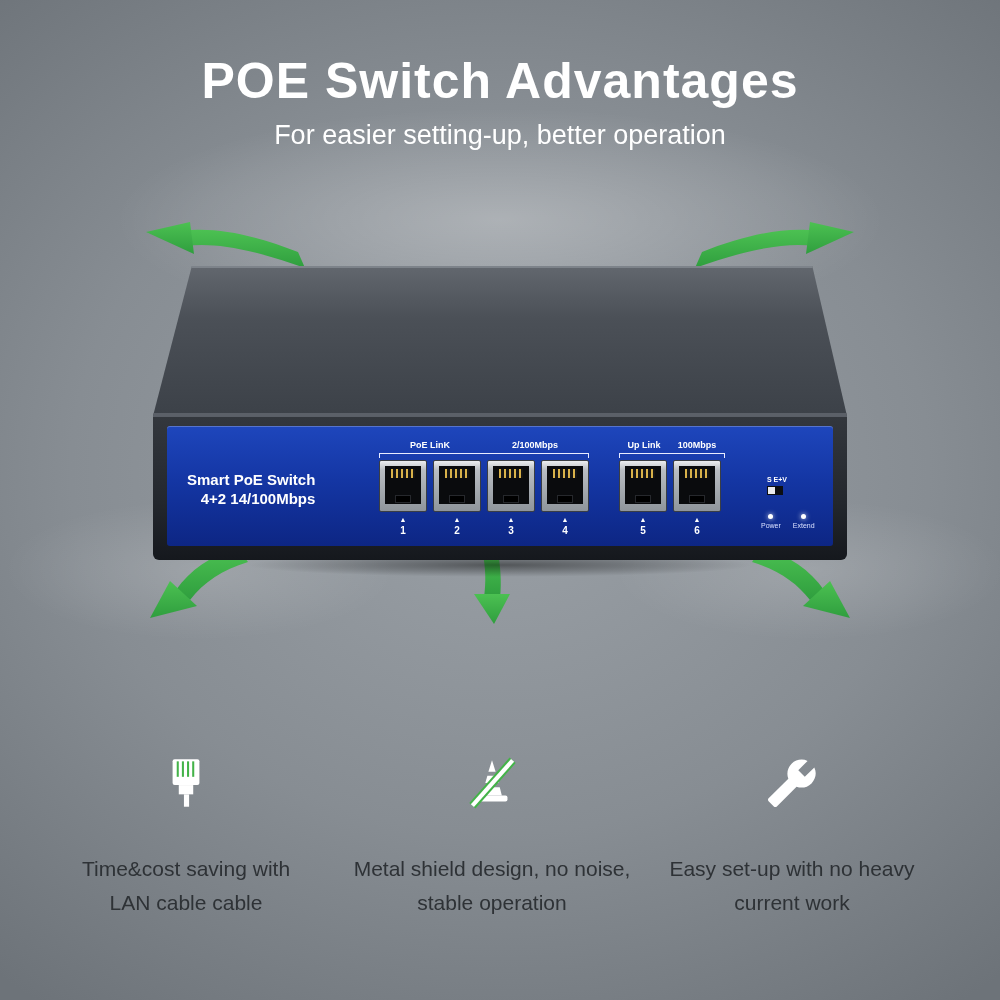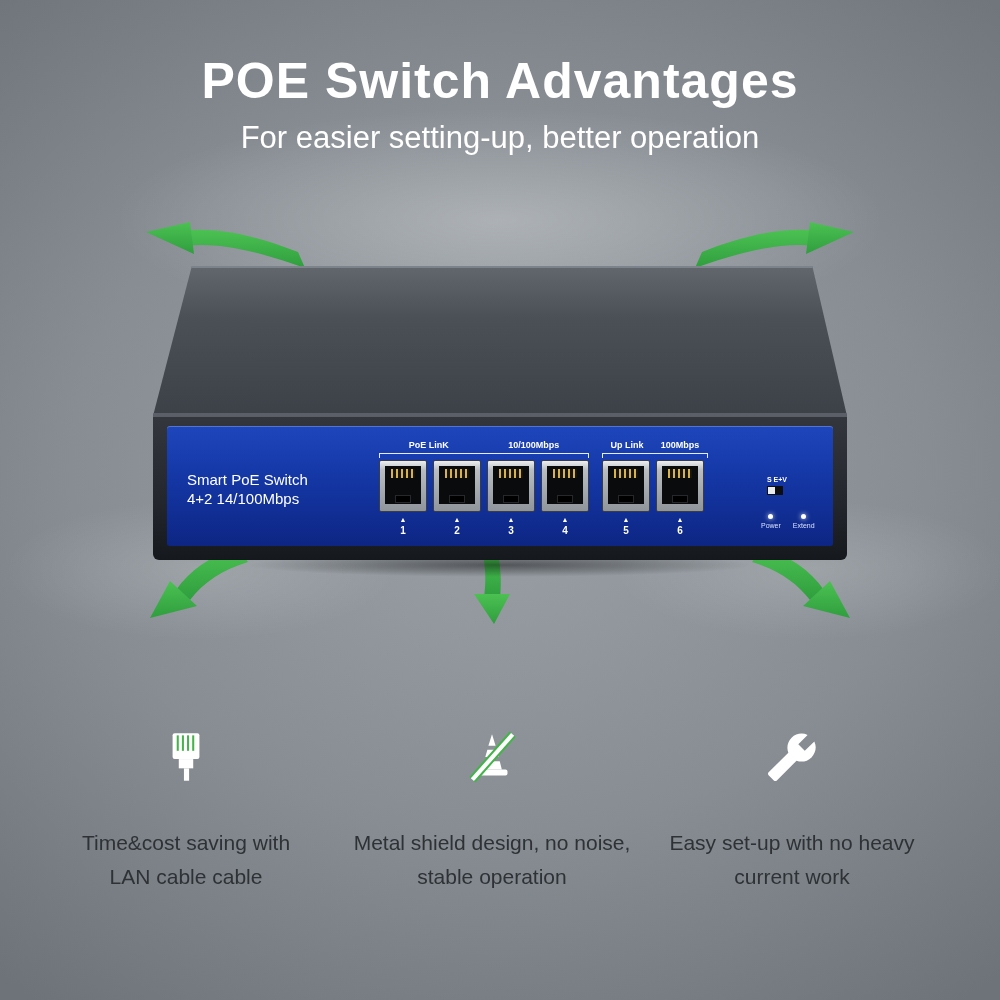--- a/index.html
+++ b/index.html
@@ -13,21 +13,21 @@
       radial-gradient(ellipse 28% 10% at 81% 57%, rgba(255,255,255,0.16), rgba(255,255,255,0) 70%),
       radial-gradient(ellipse 78% 66% at 50% 47%, #9ba1a7 0%, #878d93 55%, #6d7379 100%);
   }
 
   .title {
     position:absolute; top:52px; left:0; width:100%; text-align:center;
     color:#ffffff; font-size:50px; font-weight:bold; letter-spacing:1px;
   }
   .subtitle {
     position:absolute; top:120px; left:0; width:100%; text-align:center;
-    color:#ffffff; font-size:31px; font-weight:normal;
+    color:#ffffff; font-size:27px; font-weight:normal;
   }
 
   
   .switch-shadow {
     position:absolute; left:140px; top:548px; width:720px; height:34px;
     background: radial-gradient(ellipse 50% 50% at 50% 50%, rgba(0,0,0,0.45), rgba(0,0,0,0) 70%);
   }
   .switch { position:absolute; left:153px; top:266px; width:694px; height:296px; }
 
   .switch-top {
@@ -47,25 +47,25 @@
     background: linear-gradient(180deg, #33373d 0%, #23272d 60%, #15181d 100%);
     border-radius:0 0 6px 6px; border-top:1px solid #5a5f67;
   }
 
   .panel {
     position:absolute; left:14px; top:9px; width:666px; height:120px;
     background: linear-gradient(180deg, #1e46bc 0%, #1436a4 45%, #0d2684 100%);
     border-radius:3px; box-shadow: inset 0 1px 0 rgba(255,255,255,0.25);
   }
 
-  .device-name { position:absolute; left:20px; top:44px; color:#fff; font-weight:normal; font-size:15px; line-height:19px; }
+  .device-name { position:absolute; left:20px; top:44px; color:#fff; font-weight:bold; font-size:15px; line-height:19px;text-align:right; }
 
   .port-group { position:absolute; top:14px; }
   .group-1 { left:212px; width:210px; }
-  .group-2 { left:435px; width:106px; }
+  .group-2 { left:452px; width:106px; }
   .group-labels { display:flex; justify-content:space-around; color:#fff; font-size:9px; font-weight:bold; height:11px; line-height:11px; white-space:nowrap; }
   .bracket { height:5px; border-top:1px solid #e8ecff; border-left:1px solid #e8ecff; border-right:1px solid #e8ecff; margin-top:2px; }
   .ports { display:flex; gap:6px; margin-top:2px; }
   .port-col { width:48px; text-align:center; }
   .port {
     width:48px; height:52px; border:1px solid #3a3e44; border-radius:2px;
     background: linear-gradient(180deg, #eceef0 0%, #b9bdc2 18%, #8f959b 100%);
     padding:5px 5px 7px;
   }
   .port-hole { width:100%; height:100%; background:#0a0b0d; position:relative; }
@@ -86,21 +86,21 @@
 
   .leds { position:absolute; left:594px; top:88px; display:flex; gap:12px; }
   .led { text-align:center; }
   .led-dot { width:5px; height:5px; border-radius:50%; background:#fff; margin:0 auto 3px; box-shadow:0 0 5px rgba(255,255,255,0.9); }
   .led-label { color:#d9e0ff; font-size:7px; line-height:8px; }
 
   
   .arrows { position:absolute; left:0; top:0; width:1000px; height:1000px; pointer-events:none; }
 
   
-  .feature { position:absolute; width:320px; text-align:center; top:702px; }
+  .feature { position:absolute; width:320px; text-align:center; top:728px; }
   .f1 { left:26px; } .f2 { left:332px; } .f3 { left:632px; }
   .icon-circle {
     width:110px; height:110px; border-radius:50%; margin:0 auto;
     background: radial-gradient(circle at 35% 28%, #5cc55 0%, #44b349 55%, #36a03f 100%);
     display:flex; align-items:center; justify-content:center;
   }
   .icon-circle svg { width:66px; height:66px; }
   .caption { margin-top:14px; font-size:21px; color:#2e3236; line-height:34px; }
 </style>
 </head>
@@ -150,21 +150,21 @@
       <div class="panel">
 
         <div class="device-name">
           <div>Smart PoE Switch</div>
           <div>4+2 14/100Mbps</div>
         </div>
 
         <div class="port-group group-1">
           <div class="group-labels">
             <span>PoE LinK</span>
-            <span>10/100Mbps</span>
+            <span>2/100Mbps</span>
           </div>
           <div class="bracket"></div>
           <div class="ports">
             <div class="port-col">
               <div class="port">
                   <div class="port-hole"></div>
                 </div>
               <div class="tri">▲</div>
               <div class="pnum">1</div>
             </div>

